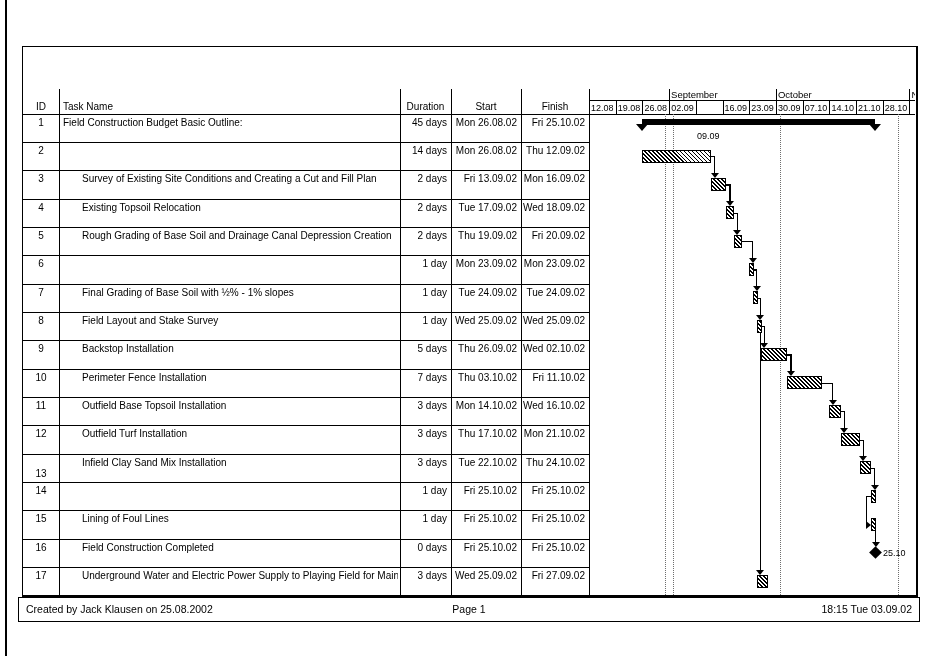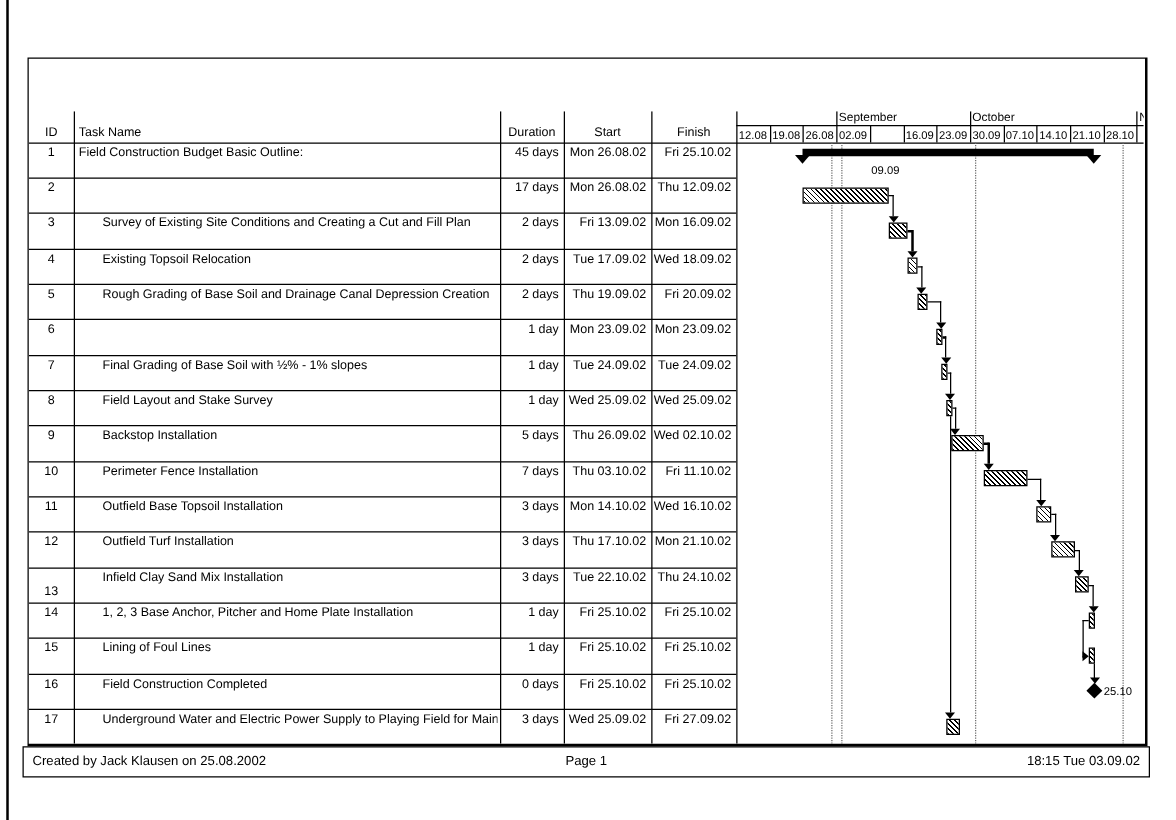--- a/index.html
+++ b/index.html
@@ -87,21 +87,21 @@
       <div class="dot" style="left: 649.914px; top: 25px; height: 481px;"></div>
       <div class="dot" style="left: 756.714px; top: 25px; height: 481px;"></div>
       <div class="dot" style="left: 874.957px; top: 25px; height: 481px;"></div>
       <div class="cell" style="left: 0px; top: 28px; width: 36px; text-align: center;">1</div>
       <div class="cell" style="left: 40px; top: 28px; width: 335px;">Field Construction Budget Basic Outline:</div>
       <div class="cell" style="left: 379px; top: 28px; width: 45px; text-align: right;">45 days</div>
       <div class="cell" style="left: 430px; top: 28px; width: 64px; text-align: right;">Mon 26.08.02</div>
       <div class="cell" style="left: 500px; top: 28px; width: 62px; text-align: right;">Fri 25.10.02</div>
       <div class="ln" style="left: 0px; top: 53.35px; width: 566px; height: 1px;"></div>
       <div class="cell" style="left: 0px; top: 56.35px; width: 36px; text-align: center;">2</div>
-      <div class="cell" style="left: 379px; top: 56.35px; width: 45px; text-align: right;">17 days</div>
+      <div class="cell" style="left: 379px; top: 56.35px; width: 45px; text-align: right;">14 days</div>
       <div class="cell" style="left: 430px; top: 56.35px; width: 64px; text-align: right;">Mon 26.08.02</div>
       <div class="cell" style="left: 500px; top: 56.35px; width: 62px; text-align: right;">Thu 12.09.02</div>
       <div class="ln" style="left: 0px; top: 81.7px; width: 566px; height: 1px;"></div>
       <div class="cell" style="left: 0px; top: 84.7px; width: 36px; text-align: center;">3</div>
       <div class="cell" style="left: 59px; top: 84.7px; width: 316px;">Survey of Existing Site Conditions and Creating a Cut and Fill Plan</div>
       <div class="cell" style="left: 379px; top: 84.7px; width: 45px; text-align: right;">2 days</div>
       <div class="cell" style="left: 430px; top: 84.7px; width: 64px; text-align: right;">Fri 13.09.02</div>
       <div class="cell" style="left: 500px; top: 84.7px; width: 62px; text-align: right;">Mon 16.09.02</div>
       <div class="ln" style="left: 0px; top: 110.05px; width: 566px; height: 1px;"></div>
       <div class="cell" style="left: 0px; top: 113.05px; width: 36px; text-align: center;">4</div>
@@ -157,21 +157,20 @@
       <div class="cell" style="left: 430px; top: 339.85px; width: 64px; text-align: right;">Thu 17.10.02</div>
       <div class="cell" style="left: 500px; top: 339.85px; width: 62px; text-align: right;">Mon 21.10.02</div>
       <div class="ln" style="left: 0px; top: 365.2px; width: 566px; height: 1px;"></div>
       <div class="cell" style="left: 0px; top: 368.2px; width: 36px; text-align: center; margin-top: 11px;">13</div>
       <div class="cell" style="left: 59px; top: 368.2px; width: 316px;">Infield Clay Sand Mix Installation</div>
       <div class="cell" style="left: 379px; top: 368.2px; width: 45px; text-align: right;">3 days</div>
       <div class="cell" style="left: 430px; top: 368.2px; width: 64px; text-align: right;">Tue 22.10.02</div>
       <div class="cell" style="left: 500px; top: 368.2px; width: 62px; text-align: right;">Thu 24.10.02</div>
       <div class="ln" style="left: 0px; top: 393.55px; width: 566px; height: 1px;"></div>
       <div class="cell" style="left: 0px; top: 396.55px; width: 36px; text-align: center;">14</div>
-      <div class="cell" style="left: 59px; top: 396.55px; width: 316px;">1, 2, 3 Base Anchor, Pitcher and Home Plate Installation</div>
       <div class="cell" style="left: 379px; top: 396.55px; width: 45px; text-align: right;">1 day</div>
       <div class="cell" style="left: 430px; top: 396.55px; width: 64px; text-align: right;">Fri 25.10.02</div>
       <div class="cell" style="left: 500px; top: 396.55px; width: 62px; text-align: right;">Fri 25.10.02</div>
       <div class="ln" style="left: 0px; top: 421.9px; width: 566px; height: 1px;"></div>
       <div class="cell" style="left: 0px; top: 424.9px; width: 36px; text-align: center;">15</div>
       <div class="cell" style="left: 59px; top: 424.9px; width: 316px;">Lining of Foul Lines</div>
       <div class="cell" style="left: 379px; top: 424.9px; width: 45px; text-align: right;">1 day</div>
       <div class="cell" style="left: 430px; top: 424.9px; width: 64px; text-align: right;">Fri 25.10.02</div>
       <div class="cell" style="left: 500px; top: 424.9px; width: 62px; text-align: right;">Fri 25.10.02</div>
       <div class="ln" style="left: 0px; top: 450.25px; width: 566px; height: 1px;"></div>

